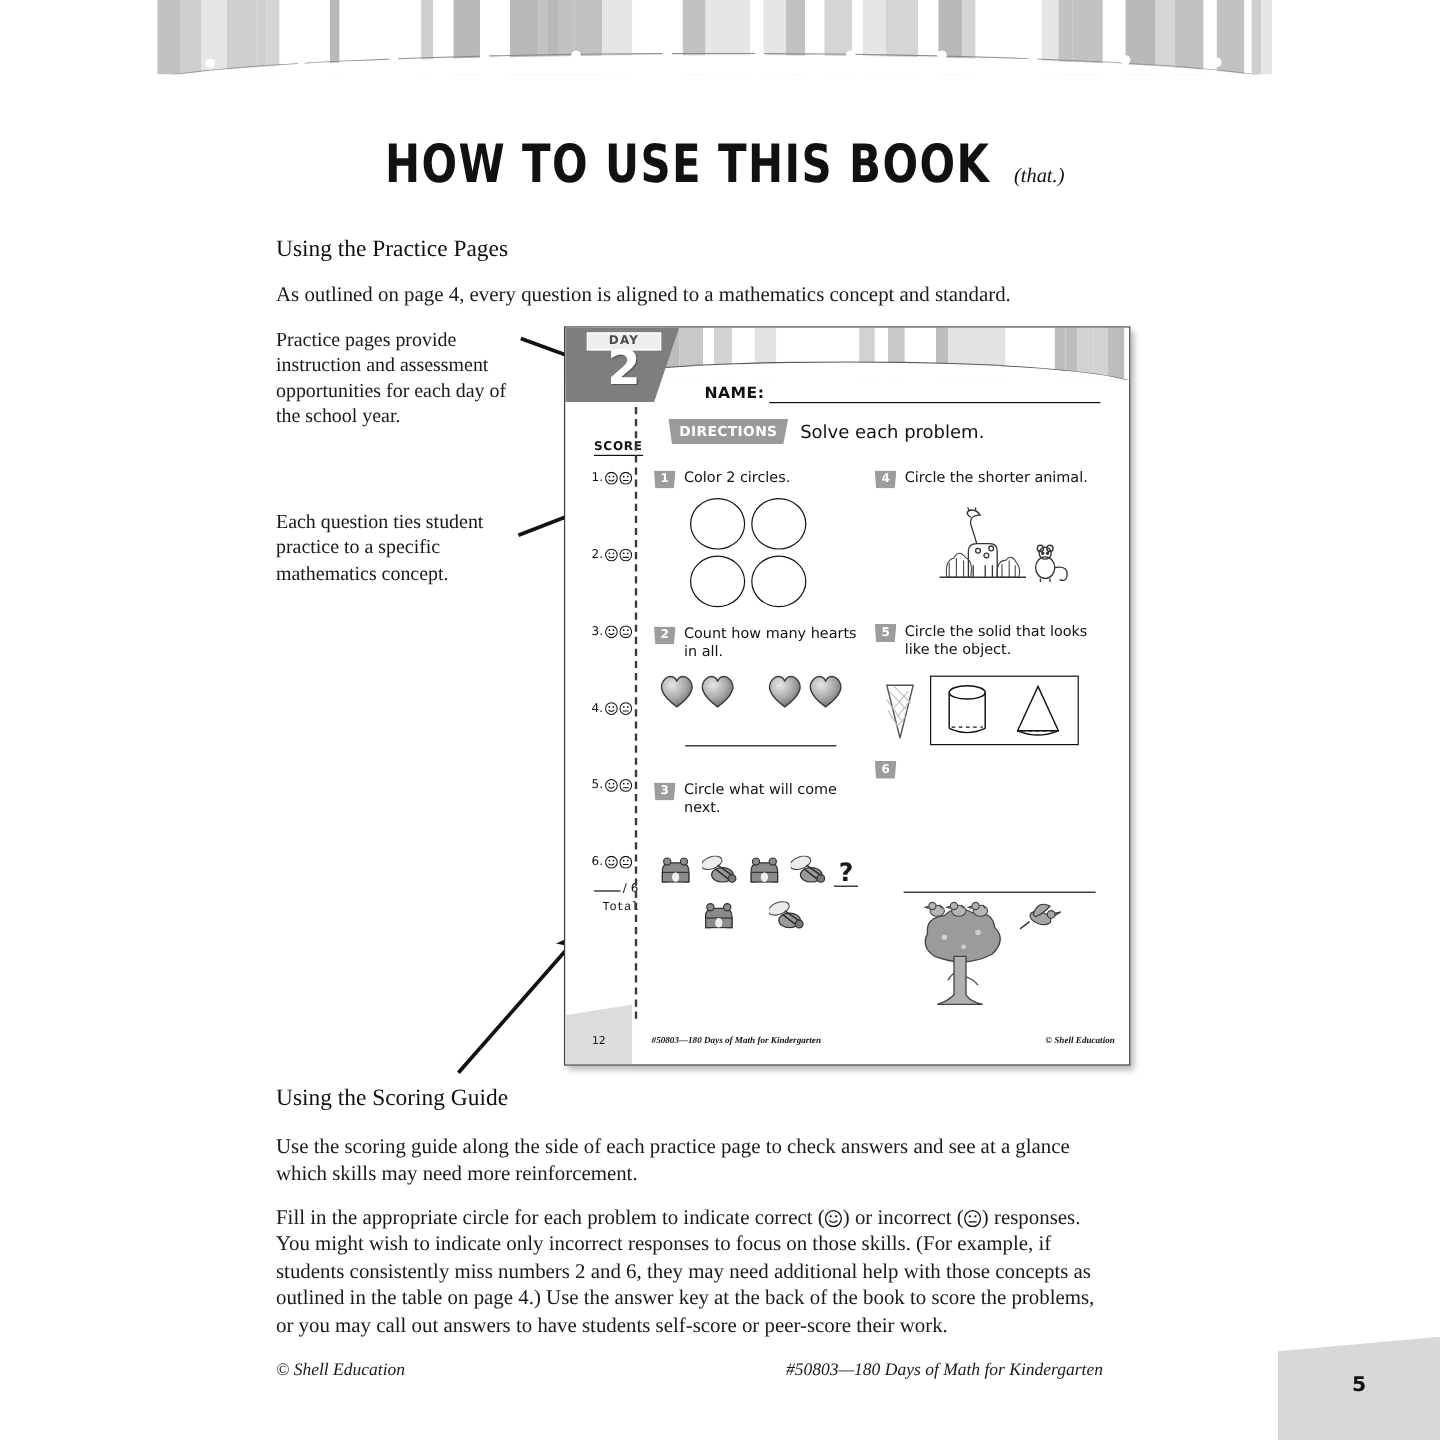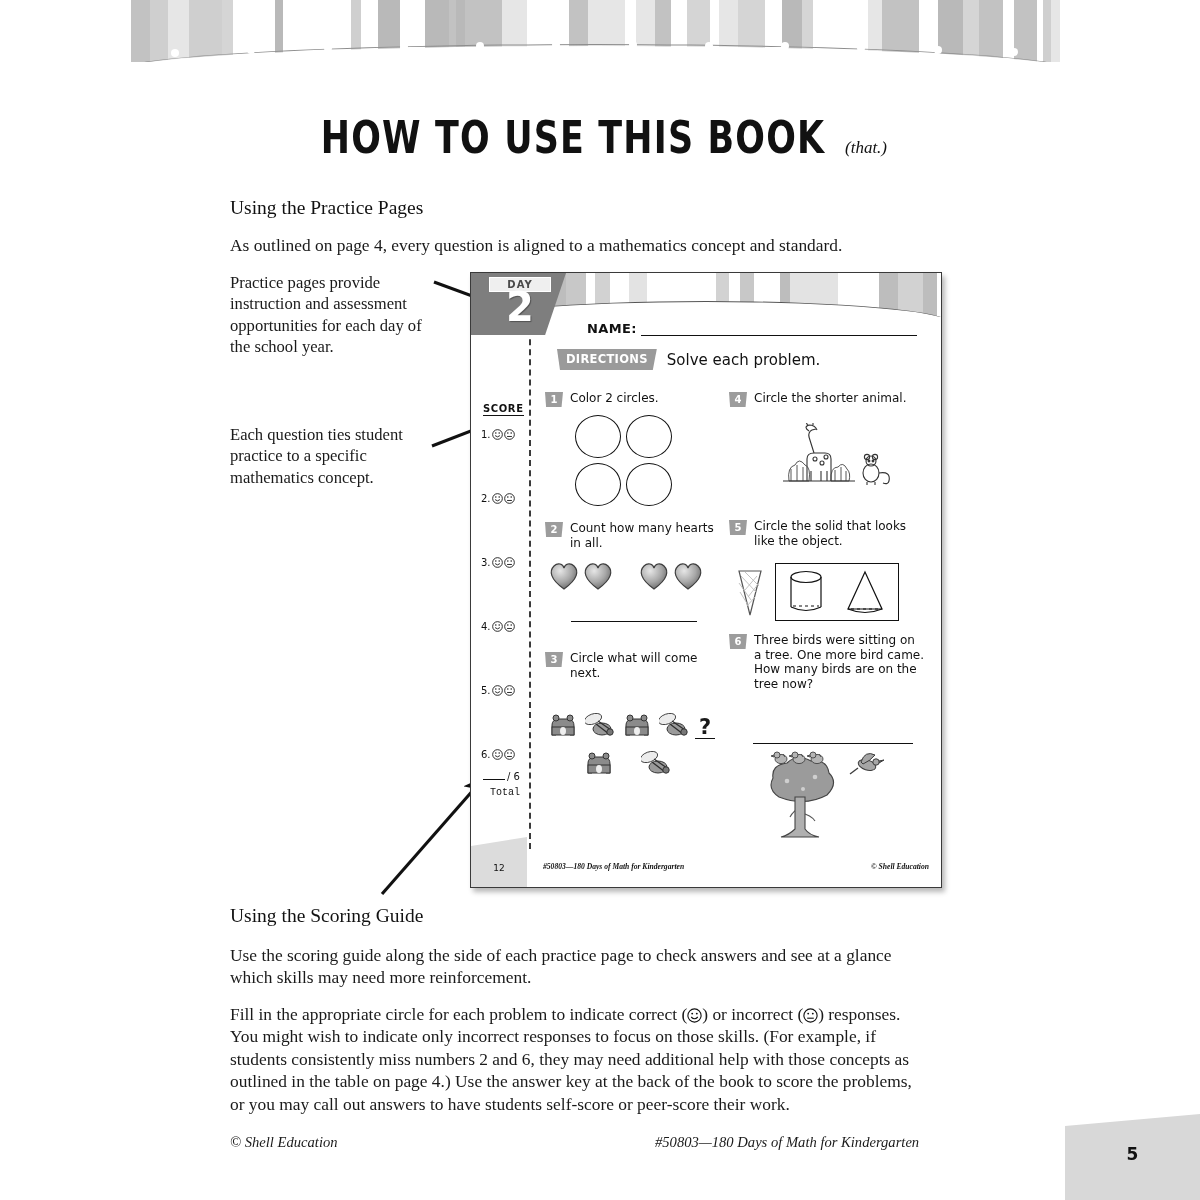--- a/index.html
+++ b/index.html
@@ -148,21 +148,21 @@
     font-family:"DejaVu Sans", sans-serif;
     font-weight:bold; font-size:11.5px; letter-spacing:.3px;
     padding:3px 9px 4px 9px;
     clip-path:polygon(0 0, 100% 0, 96% 100%, 3% 100%);
   }
   .directions-text {
     font-family:"DejaVu Sans", sans-serif; font-size:15px; color:#111;
   }
 
   
-  .score-col { position:absolute; left:4px; top:62px; width:56px; height:522px;margin-top:36px; }
+  .score-col { position:absolute; left:16px; top:62px; width:56px; height:522px; }
   .score-title {
     position:absolute; left:8px; top:32px;
     font-family:"DejaVu Sans", sans-serif; font-weight:bold;
     font-size:10px; letter-spacing:.6px; color:#111;
     border-bottom:1.3px solid #111; padding-bottom:1px;
   }
   .score-item {
     position:absolute; left:6px;
     font-family:"DejaVu Sans", sans-serif; font-size:10px; color:#111;
     display:flex; align-items:center; gap:1px;
@@ -679,21 +679,20 @@
     <svg style="position:absolute; left:66px; top:5px;" width="46" height="48" viewBox="0 0 46 48">
       <path d="M23 3 L40 40 L6 40 Z" fill="none" stroke="#111" stroke-width="1.2"></path>
       <path d="M6 40 Q23 47 40 40" fill="none" stroke="#111" stroke-width="1.2"></path>
       <path d="M9 40 L37 40" stroke="#111" stroke-width="1.1" stroke-dasharray="3 3"></path>
     </svg>
   </div>
 
   <div class="q" style="left:258px; top:360px; width:196px;">
     <div class="q-head">
       <span class="q-num">6</span>
-      <span class="q-text">Three birds were sitting on a tree. One more bird came. How many birds are on the tree now?</span>
     </div>
   </div>
   <div class="footer-rule" style="left:282px; top:470px; width:160px;"></div>
   <svg style="position:absolute; left:286px; top:478px;" width="160" height="96" viewBox="0 0 160 96">
 
     <g>
       <path d="M22 46 Q10 38 16 27 Q14 14 30 12 Q40 2 54 10 Q70 8 72 22 Q82 32 70 44 Q48 56 22 46 Z" fill="#9b9b9b" stroke="#444" stroke-width="1.1"></path>
       <path d="M44 46 L42 80 M44 56 Q36 60 33 66 M44 62 Q54 64 58 70" stroke="#555" fill="none" stroke-width="1.1"></path>
       <path d="M38 46 L38 78 Q32 84 24 86 L62 86 Q52 84 48 78 L48 46 Z" fill="#b0b0b0" stroke="#444" stroke-width="1.1"></path>
       <circle cx="30" cy="30" r="2.3" fill="#cfcfcf"></circle>

